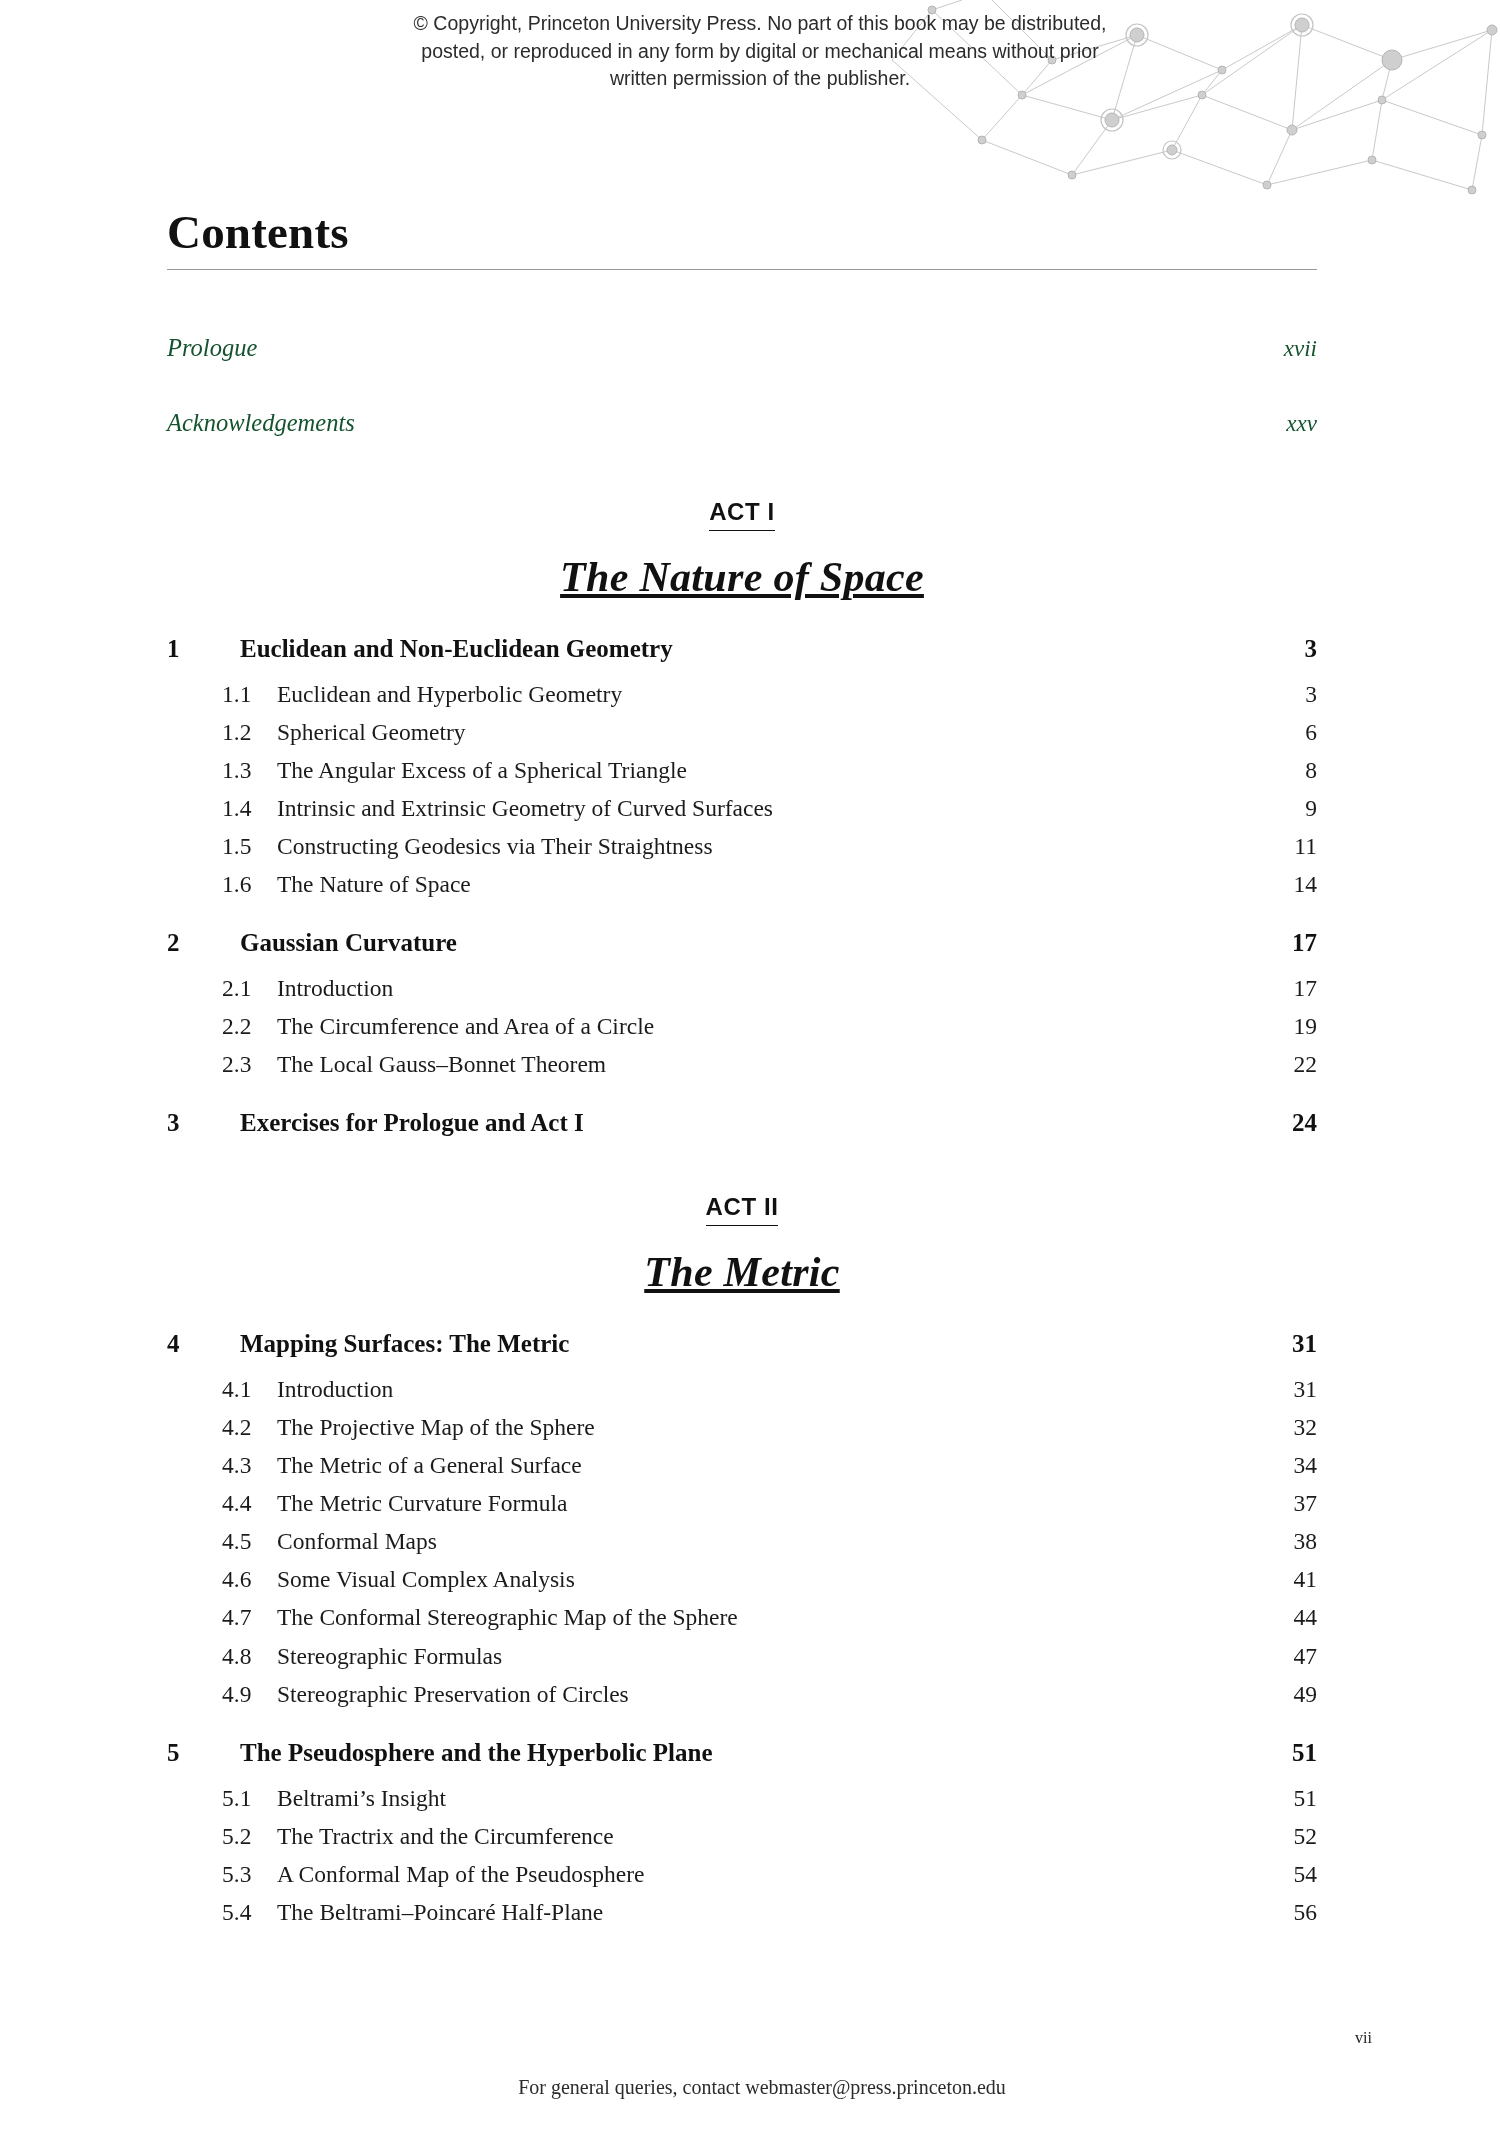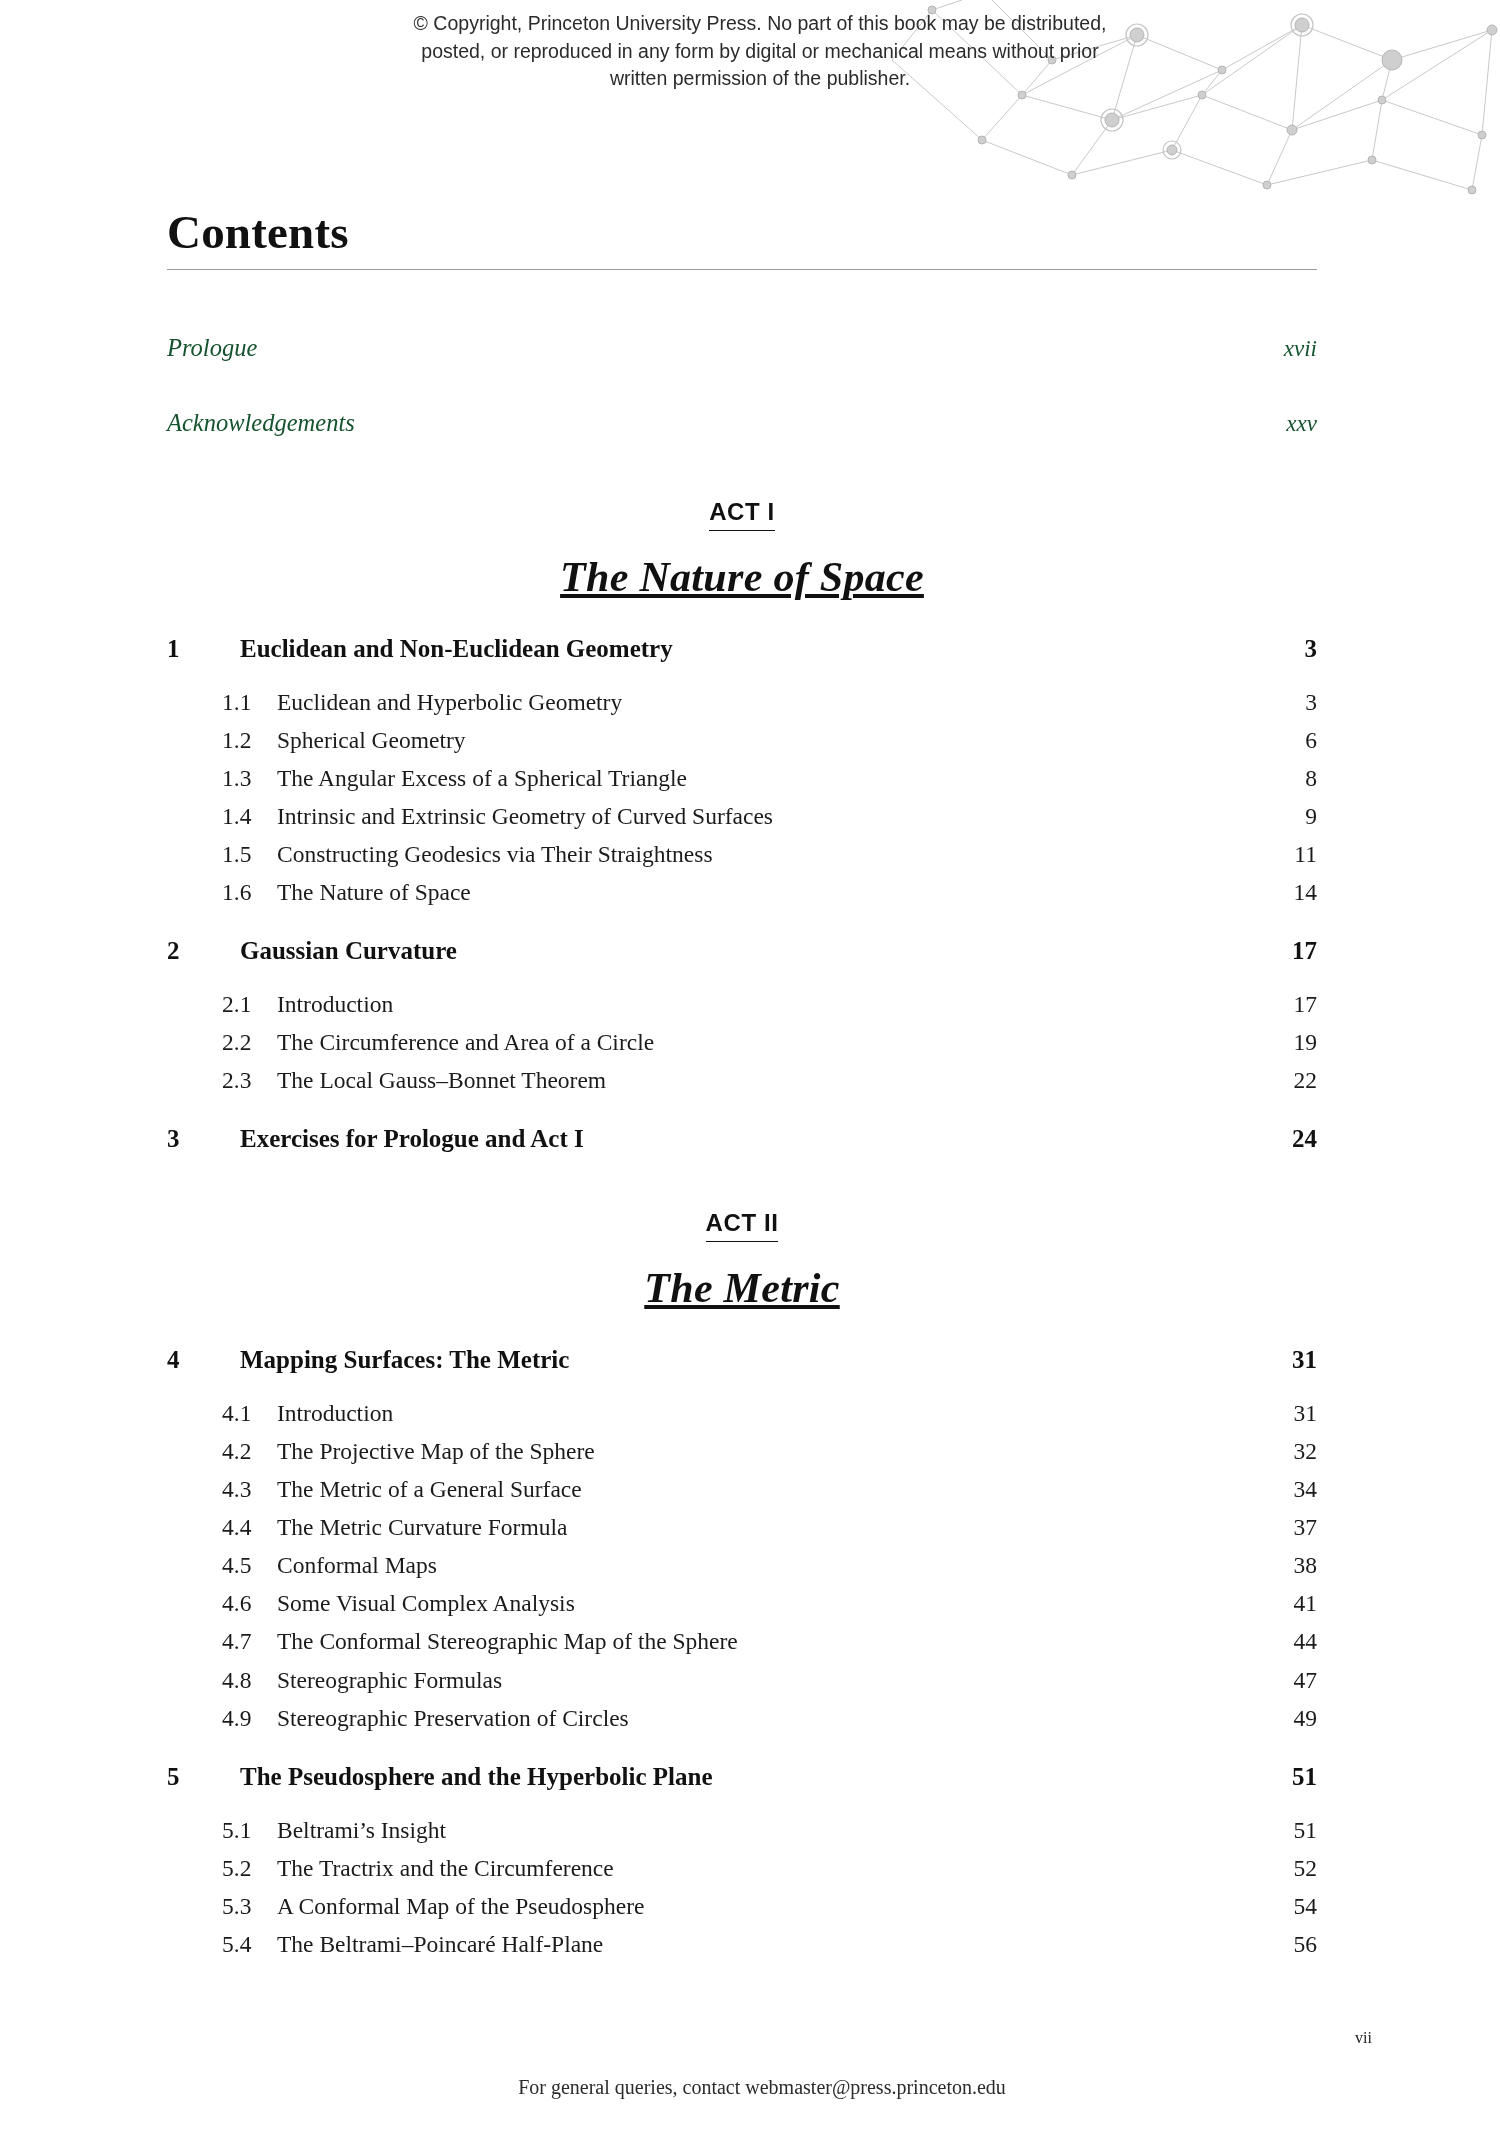--- a/index.html
+++ b/index.html
@@ -157,21 +157,21 @@
   }
   .section-title {
     flex: 1 1 auto;
   }
   .section-page {
     flex: 0 0 60px;
     text-align: right;
   }
 
   .sections {
-    margin-top: 20px;
+    margin-top: 12px;
   }
 
   
   .folio {
     position: absolute;
     right: 140px;
     bottom: 94px;
     font-size: 16px;
     font-family: "Liberation Serif", serif;
     color: #222;

